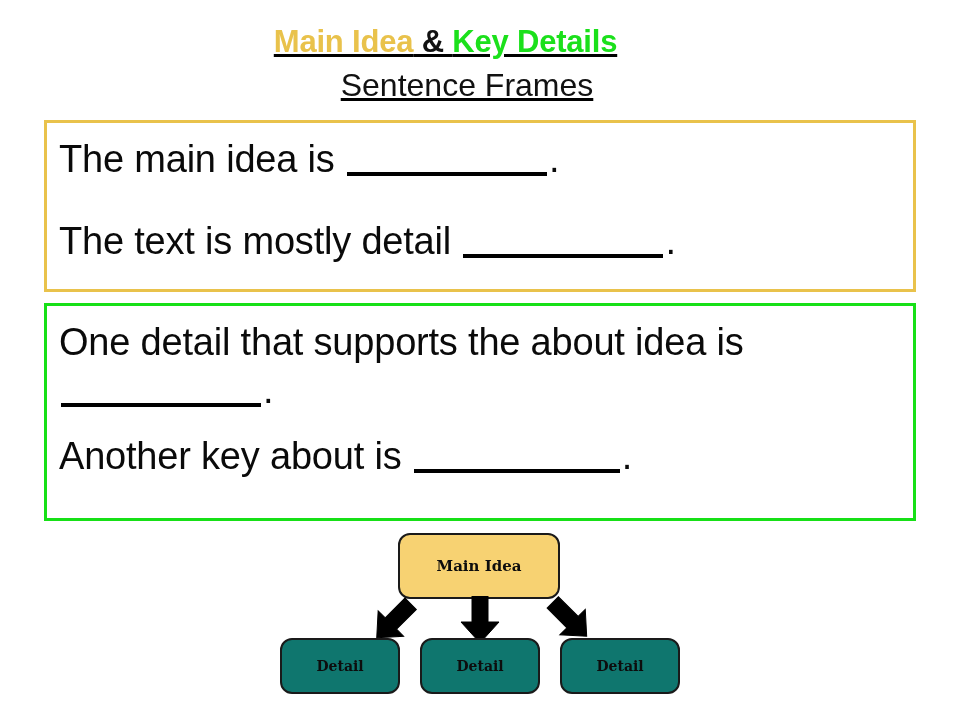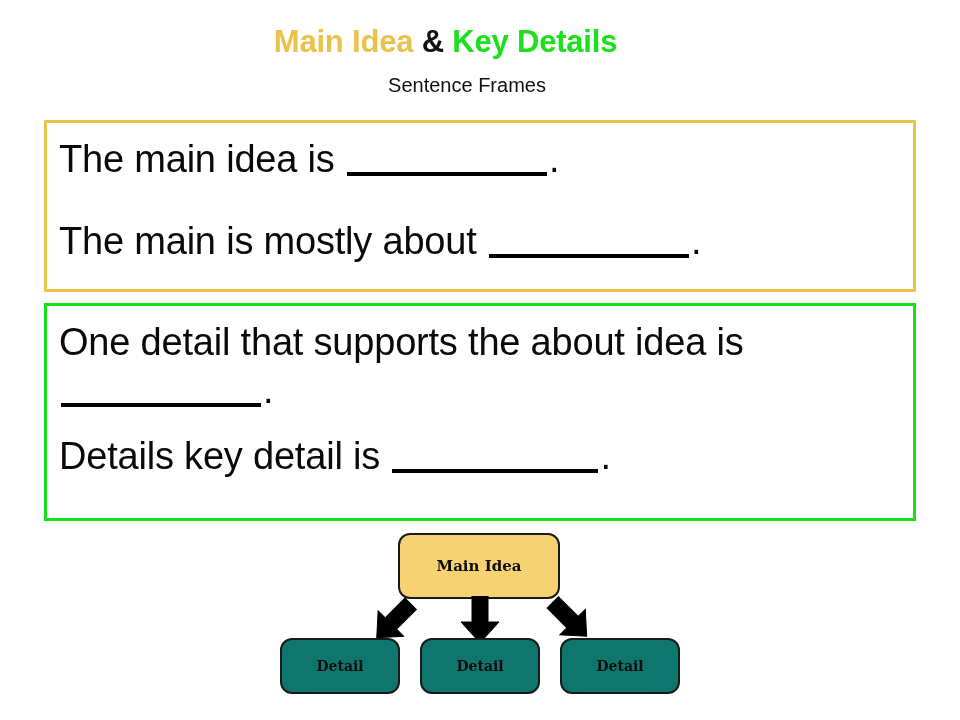--- a/index.html
+++ b/index.html
@@ -16,33 +16,34 @@
     color: #000000;
   }
 
   
   .header {
     position: absolute;
     left: 0;
     top: 22px;
     width: 891px;
     text-align: center;
+    text-decoration: underline;
   }
   .title-line {
     font-size: 31px;
     font-weight: bold;
     letter-spacing: -0.2px;
     line-height: 40px;
     white-space: nowrap;
   }
   .title-main   { color: #E9C24B; }
   .title-amp    { color: #111111; font-weight: bold; }
   .title-key    { color: #1BE01B; }
   .subtitle {
-    font-size: 20px;
+    font-size: 32px;
     font-weight: normal;
     line-height: 42px;
     color: #111111;
     margin-top: 2px;
     padding-left: 43px;
   }
 
   
   .frame-box {
     position: absolute;
@@ -137,33 +138,33 @@
   <div class="subtitle">Sentence Frames</div>
 </div>
 
 <div class="frame-box frame-main">
   <div class="frame-inner">
     <div class="frame-line">
       <span>The main idea is </span><span class="blank"></span><span>.</span>
     </div>
     <div class="gap-lg"></div>
     <div class="frame-line">
-      <span>The main is mostly about </span><span class="blank"></span><span>.</span>
+      <span>The text is mostly detail </span><span class="blank"></span><span>.</span>
     </div>
   </div>
 </div>
 
 <div class="frame-box frame-detail">
   <div class="frame-inner">
     <div class="frame-line wrap">
       <span>One detail that supports the about idea is </span><span class="blank"></span><span>.</span>
     </div>
     <div class="gap-sm"></div>
     <div class="frame-line">
-      <span>Details key detail is </span><span class="blank blank-wide"></span><span>.</span>
+      <span>Another key about is </span><span class="blank blank-wide"></span><span>.</span>
     </div>
   </div>
 </div>
 
 <div class="diagram">
 
   <div class="node node-main">
     <span>Main Idea</span>
   </div>
 

